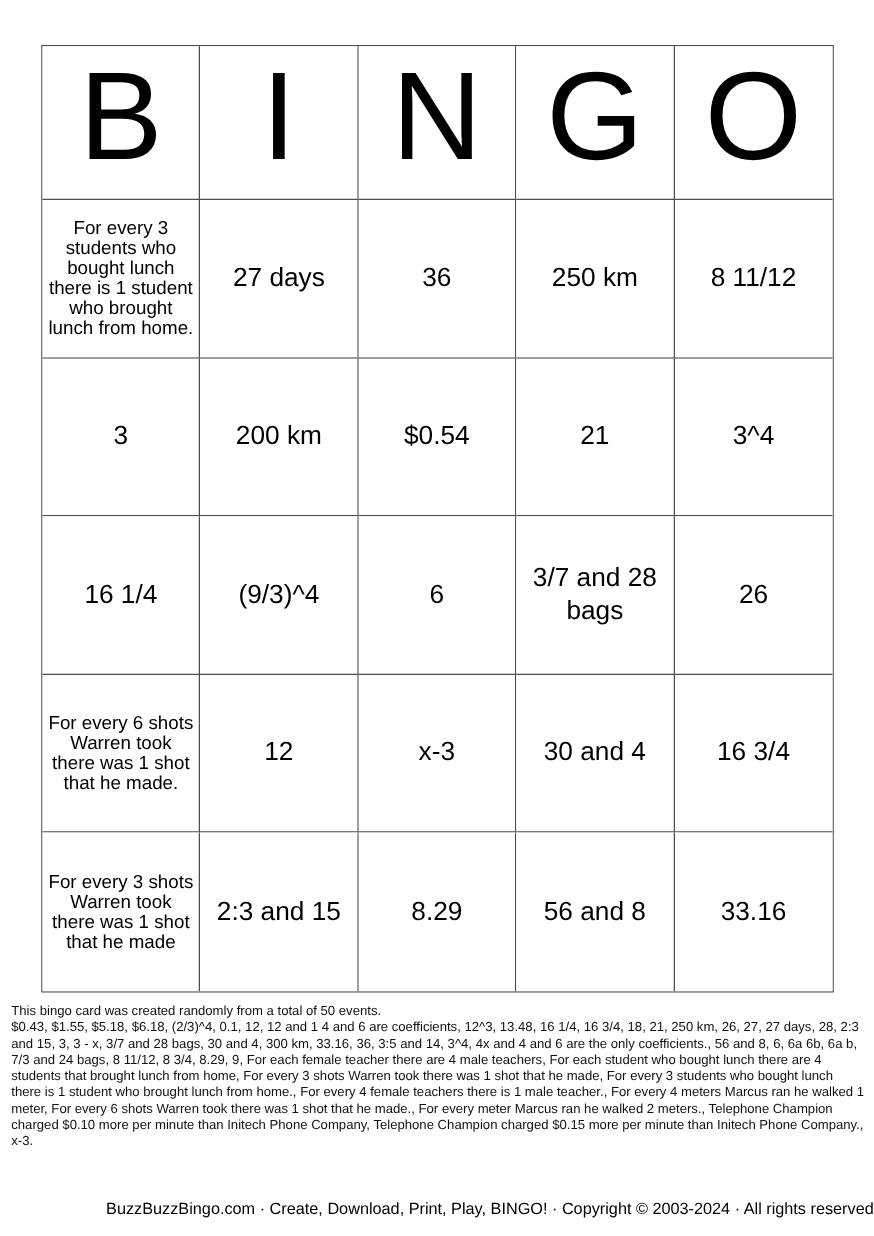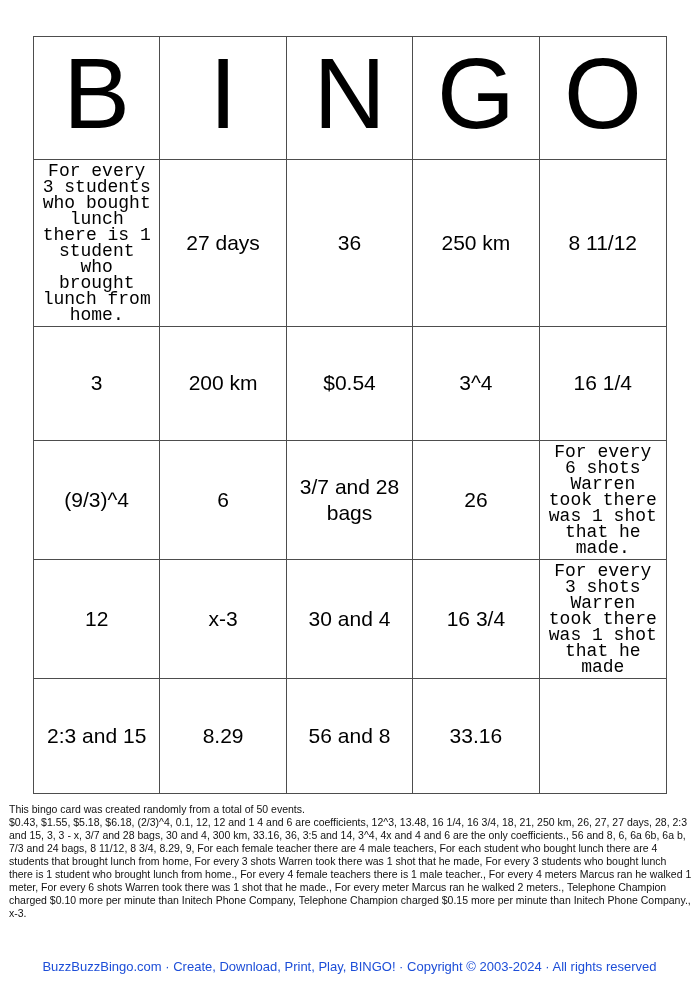--- a/index.html
+++ b/index.html
@@ -35,41 +35,40 @@
   }
   .cell:nth-child(5n) { border-right: none; }
   .cell:nth-child(n+26) { border-bottom: none; }
   .header-cell {
     font-size: 100px;
     line-height: 1;
     padding: 0 0 10px 0;
     letter-spacing: 0;
   }
   .clue {
-    font-size: 18px;
+    font-size: 15px;
     line-height: 16px;
     padding: 3px 4px;
-    font-family: Liberation Mono, monospace;
   }
   .fineprint {
     position: absolute;
     left: 9px; top: 803px;
     width: 684px;
     font-size: 10.5px;
     line-height: 13px;
     color: #111111;
   }
   .fineprint .events { margin-top: 0; }
   .copyright {
     position: absolute;
     left: 0; right: 0;
     top: 959px;
-    text-align: center;
+    text-align: right;
     font-size: 13px;
-    color: #1d4ed8;
+    color: #000000;
   }
 </style>
 </head>
 <body>
 
 <div class="card">
   <div class="cell header-cell">B</div>
   <div class="cell header-cell">I</div>
   <div class="cell header-cell">N</div>
   <div class="cell header-cell">G</div>
@@ -77,20 +76,21 @@
 
   <div class="cell clue">For every 3 students who bought lunch there is 1 student who brought lunch from home.</div>
   <div class="cell">27 days</div>
   <div class="cell">36</div>
   <div class="cell">250 km</div>
   <div class="cell">8 11/12</div>
 
   <div class="cell">3</div>
   <div class="cell">200 km</div>
   <div class="cell">$0.54</div>
+  <div class="cell">21</div>
   <div class="cell">3^4</div>
 
   <div class="cell">16 1/4</div>
   <div class="cell">(9/3)^4</div>
   <div class="cell">6</div>
   <div class="cell">3/7 and 28 bags</div>
   <div class="cell">26</div>
 
   <div class="cell clue">For every 6 shots Warren took there was 1 shot that he made.</div>
   <div class="cell">12</div>

